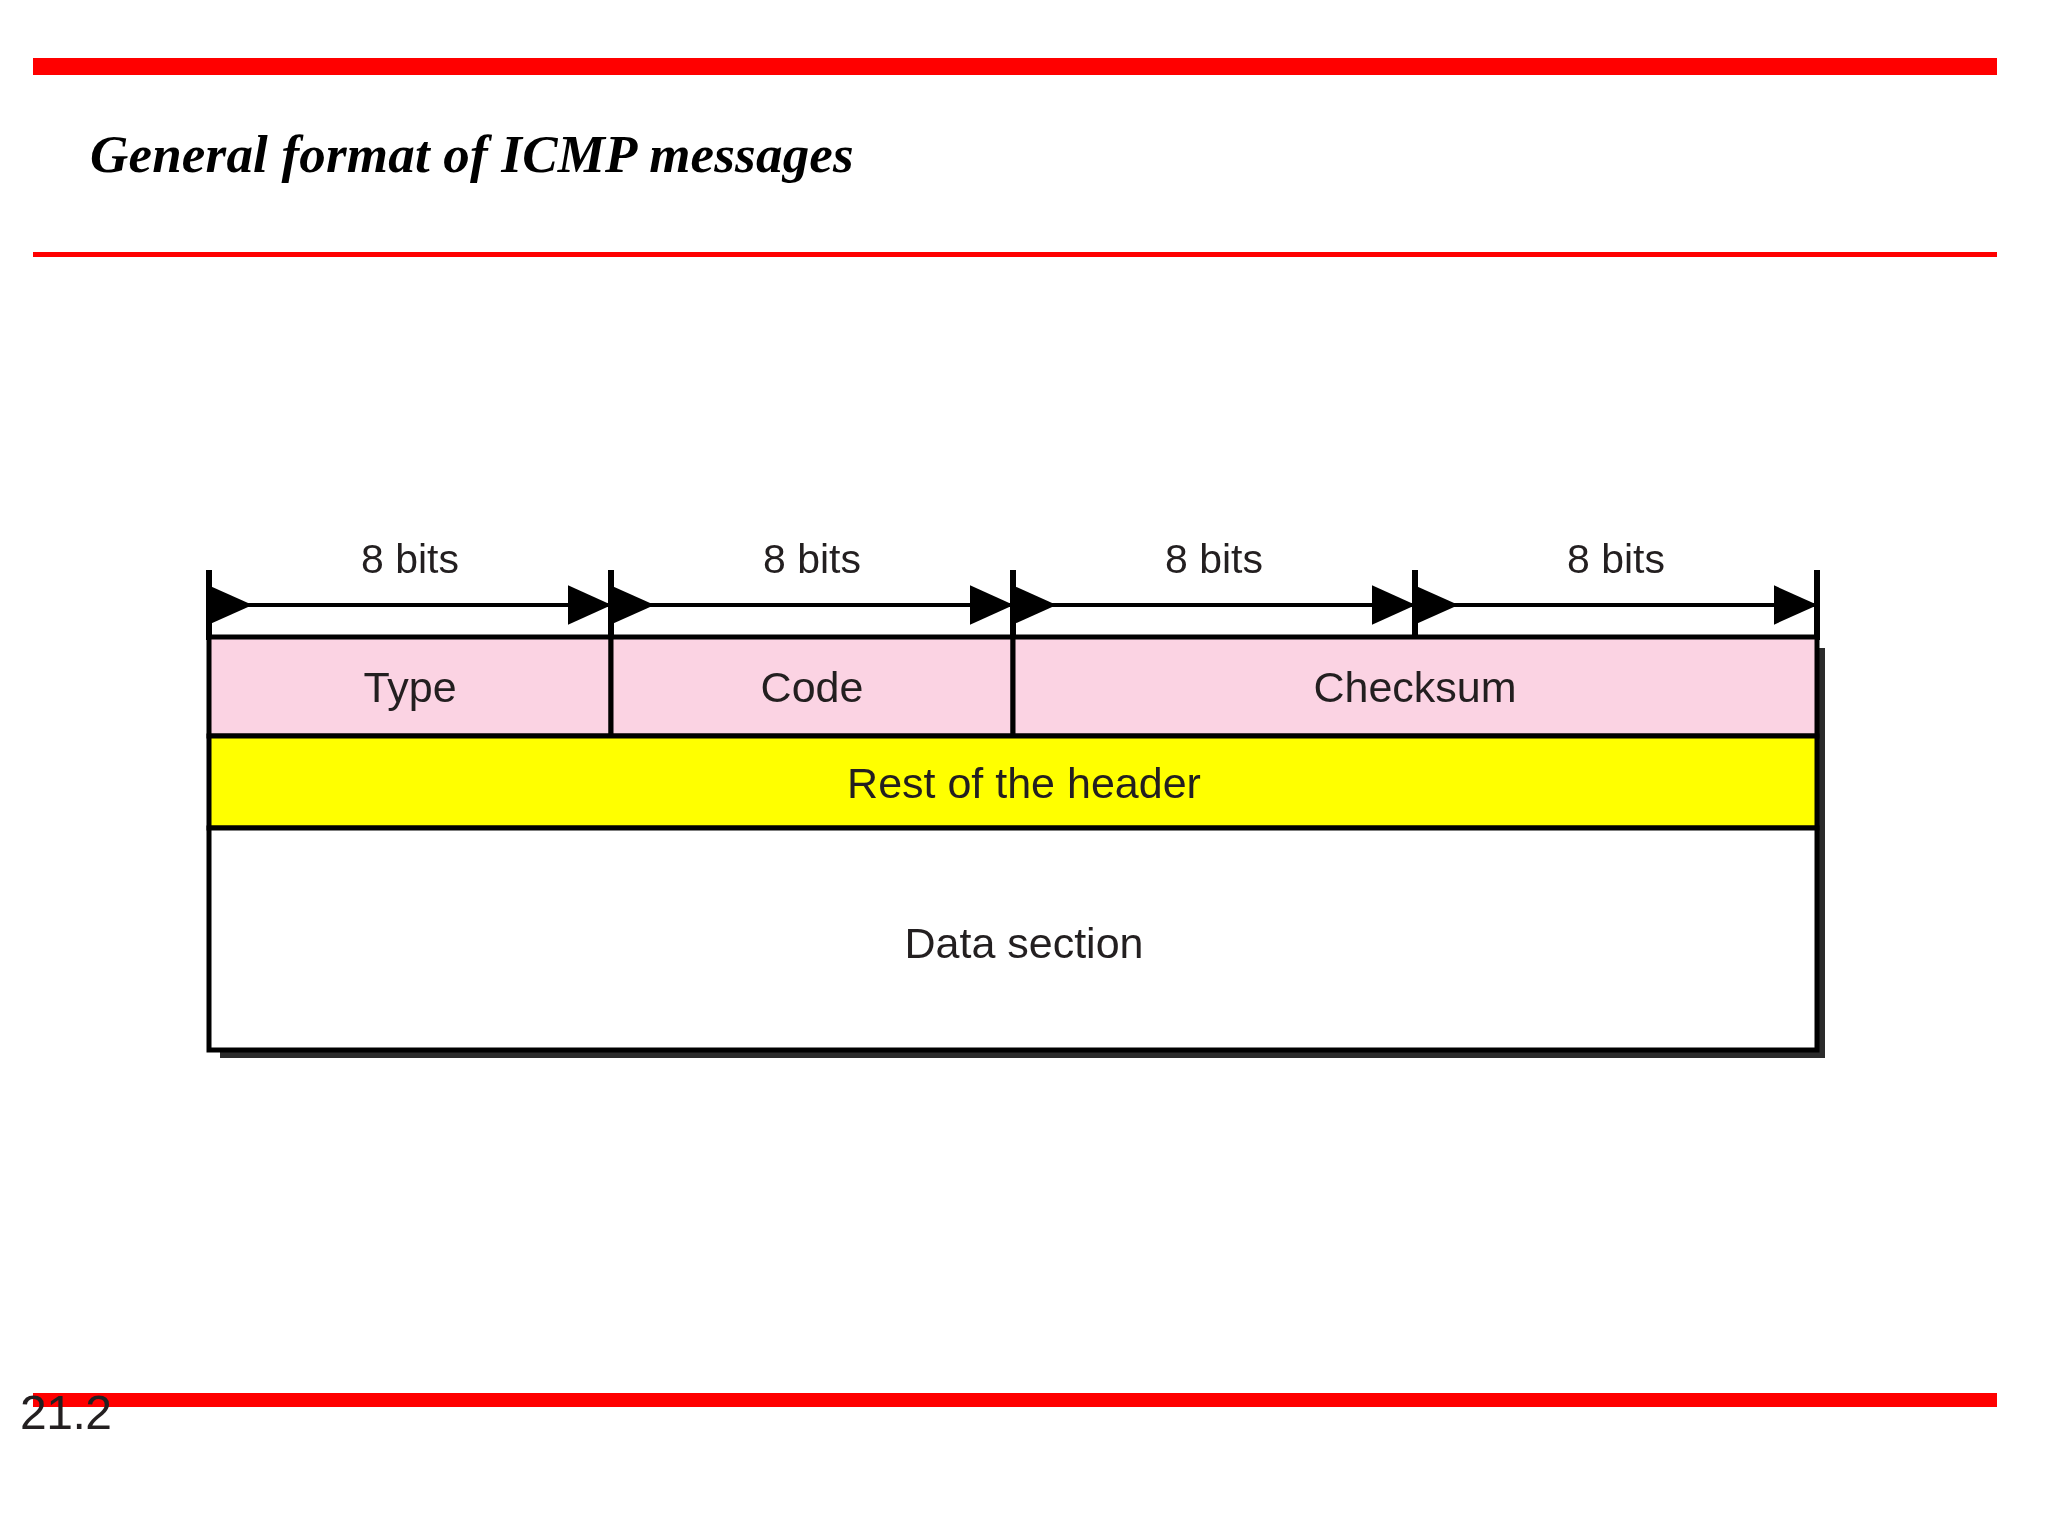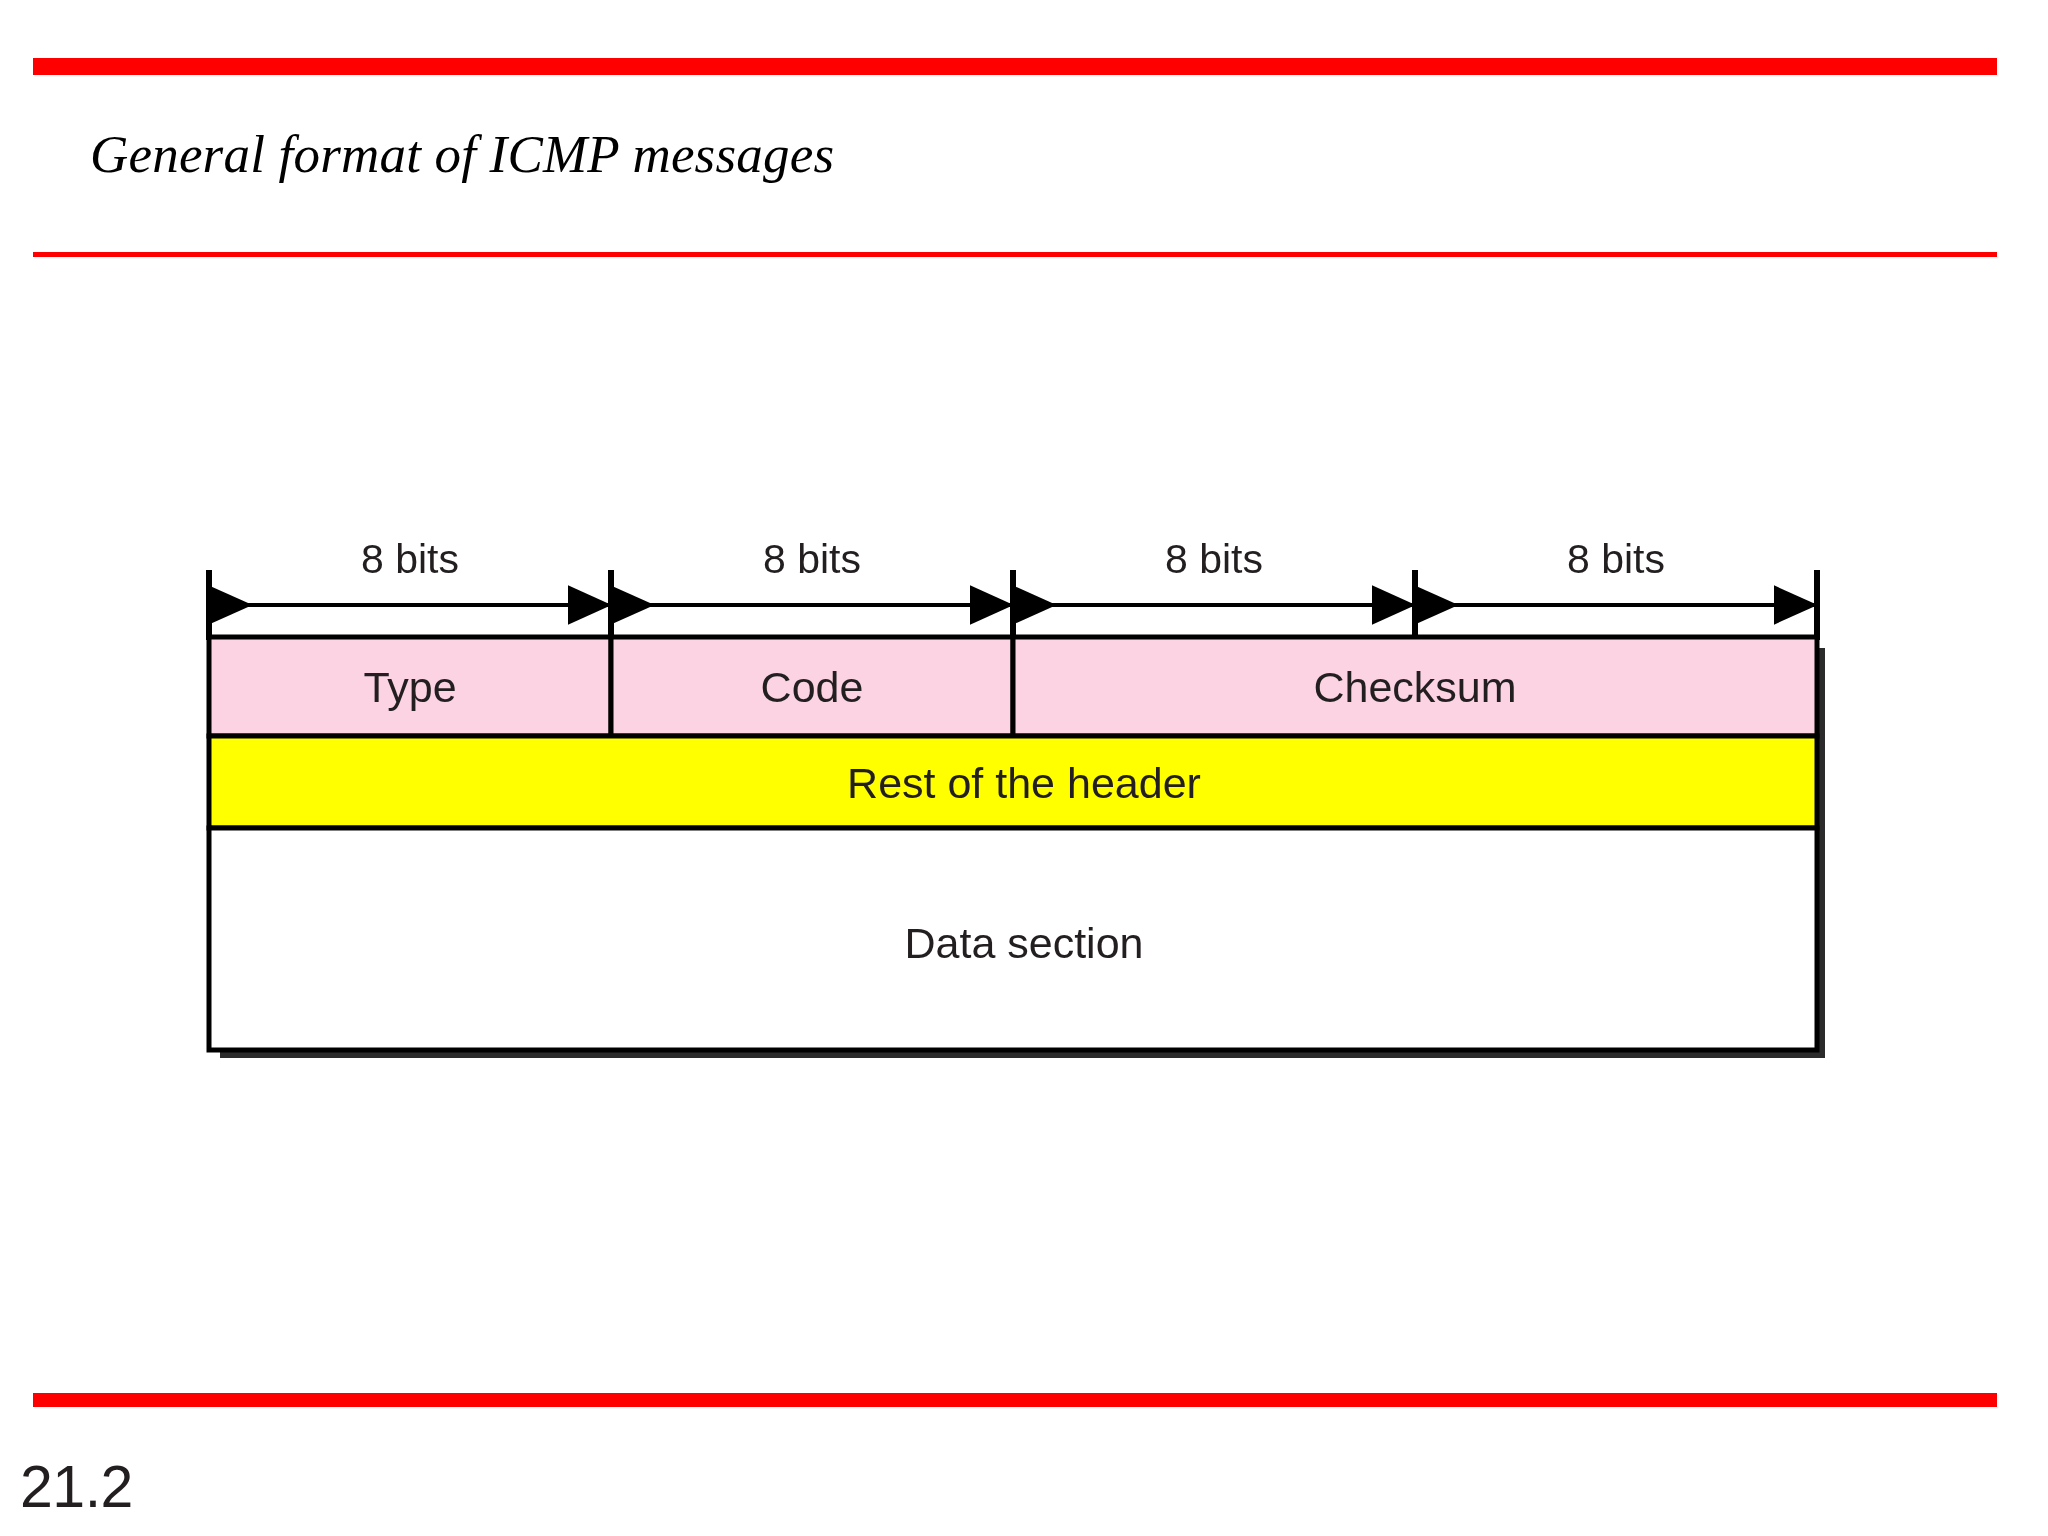--- a/index.html
+++ b/index.html
@@ -39,35 +39,35 @@
     width: 1964px;
     height: 14px;
   }
 
   
   .slide-title {
     position: absolute;
     left: 90px;
     top: 128px;
     font-family: "Liberation Serif", serif;
-    font-weight: normal;
+    font-weight: bold;
     font-style: italic;
     font-size: 53px;
     line-height: 1;
     color: #000000;
     white-space: nowrap;
     letter-spacing: 0.2px;
   }
 
   
   .page-number {
     position: absolute;
     left: 20px;
-    top: 1458px;
-    font-size: 59px;
+    top: 1389px;
+    font-size: 48px;
     color: #231f20;
     line-height: 1;
     letter-spacing: -0.5px;
   }
 
   
   #figure {
     position: absolute;
     left: 0;
     top: 0;

